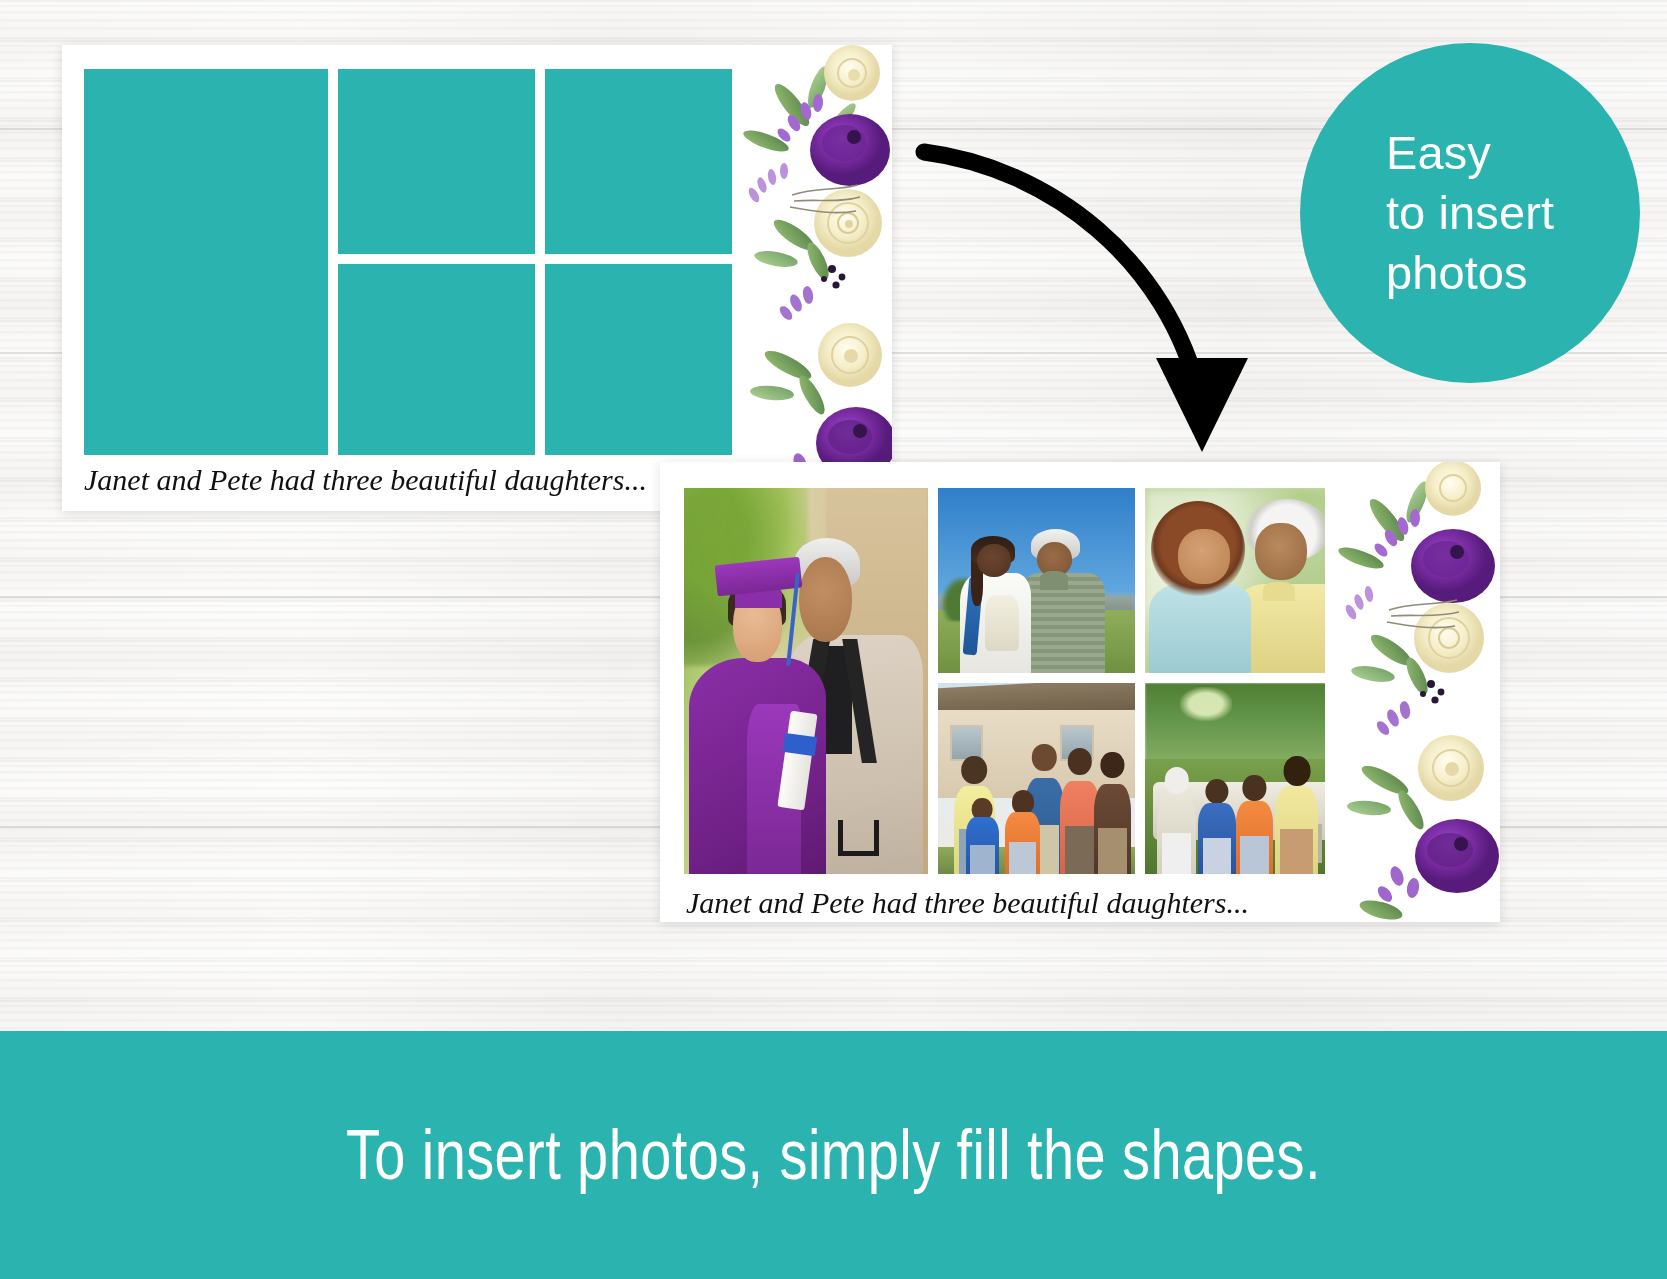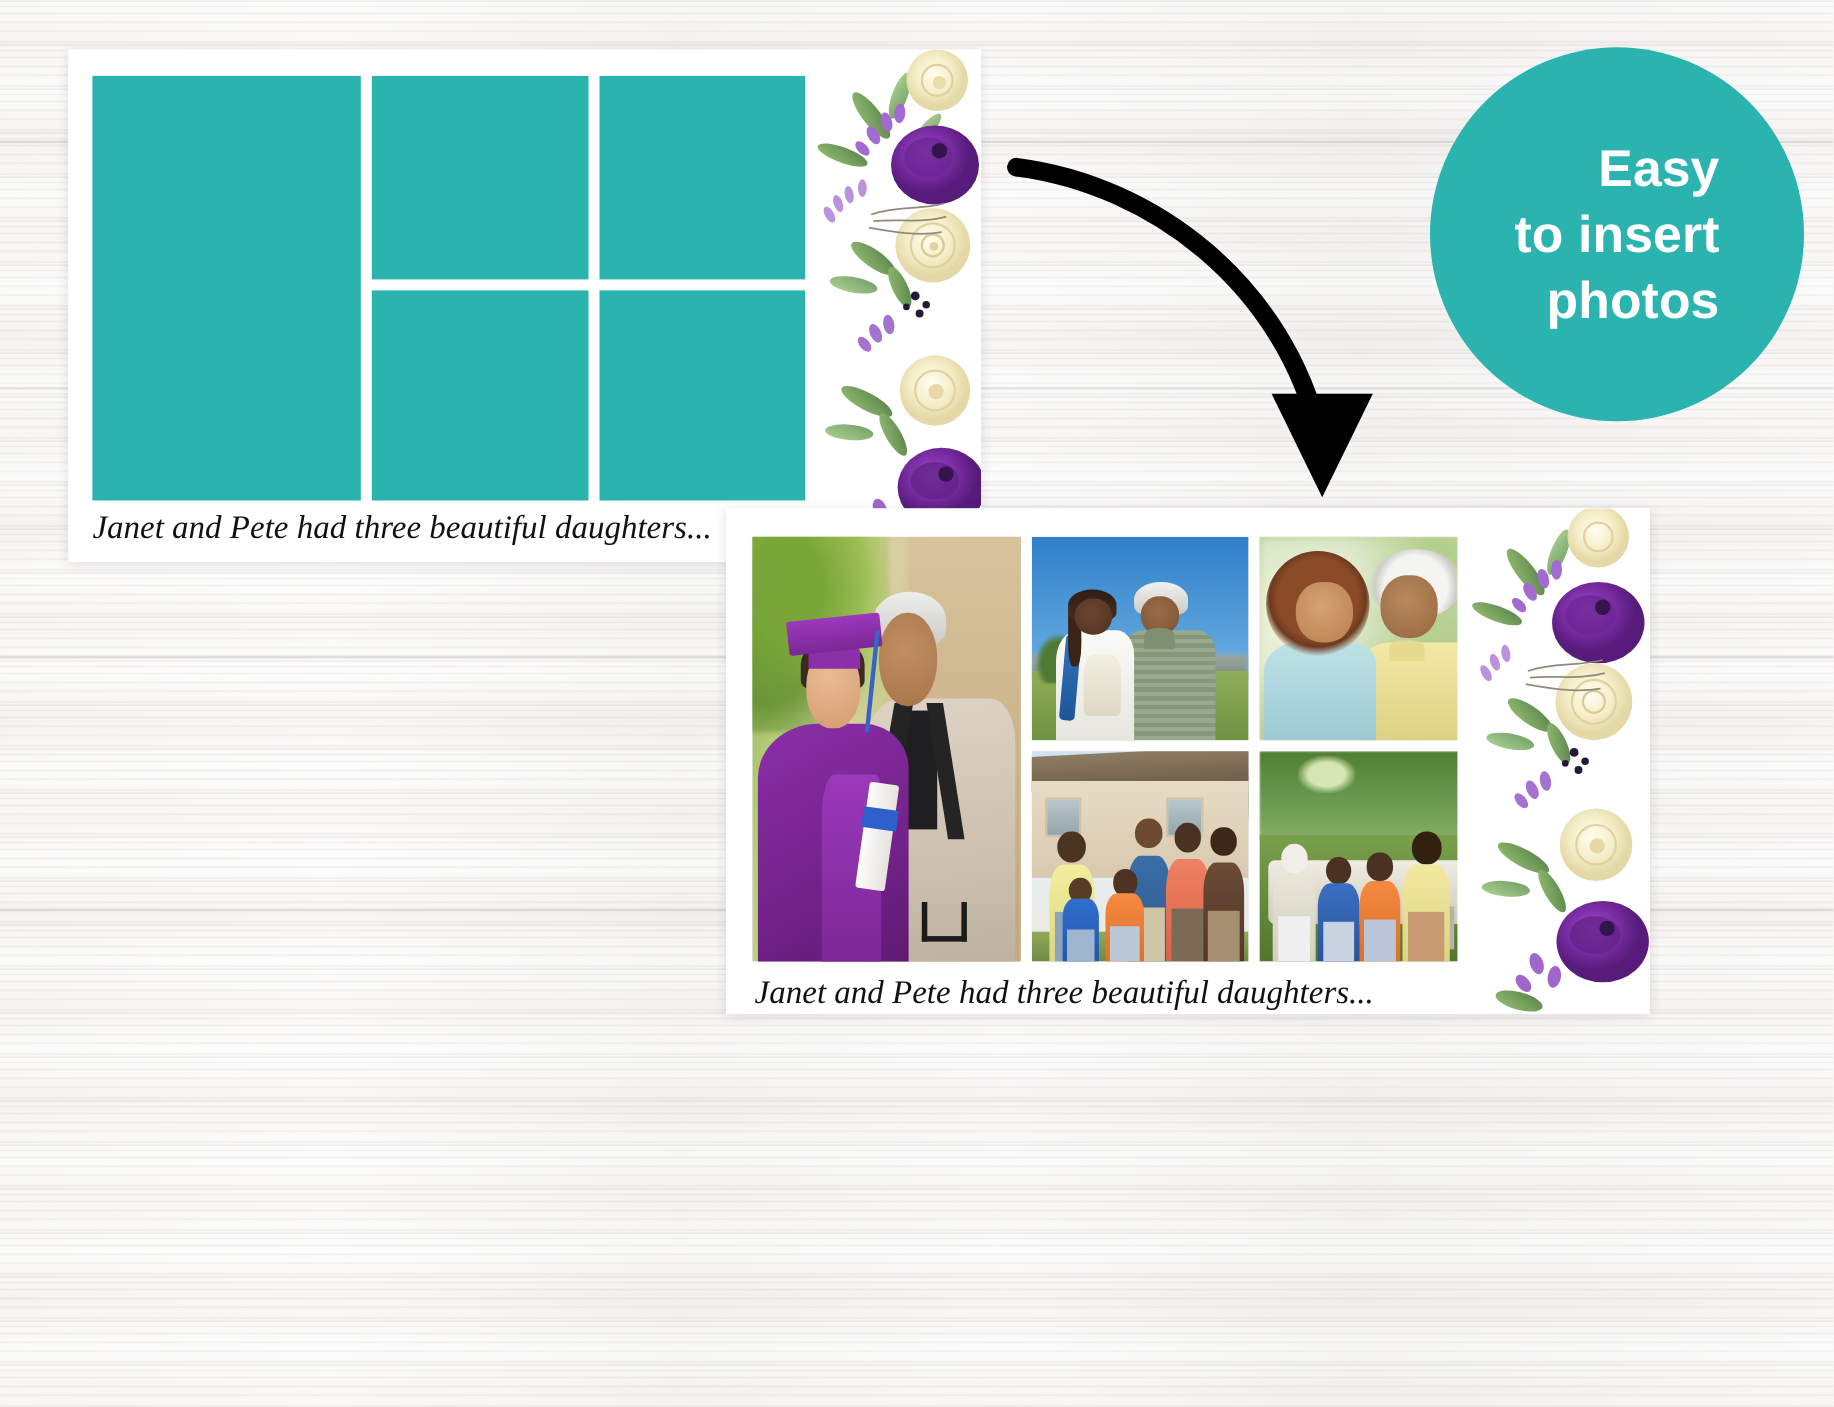--- a/index.html
+++ b/index.html
@@ -134,22 +134,22 @@
     border-radius: 50%;
     background: #2bb3af;
     display: flex;
     align-items: center;
     justify-content: center;
   }
   #badge-text {
     color: #ffffff;
     font-size: 47px;
     line-height: 1.28;
-    text-align: right;
-    font-weight: 700;
+    text-align: left;
+    font-weight: 400;
     letter-spacing: 0.1px;
   }
 
   
   #arrow {
     position: absolute;
     left: 900px; top: 130px;
     width: 380px; height: 340px;
     pointer-events: none;
   }
@@ -645,14 +645,17 @@
 
   <svg id="arrow" viewBox="0 0 380 340">
     <path d="M24 22 C150 38 268 130 300 268" fill="none" stroke="#000000" stroke-width="17" stroke-linecap="round"></path>
     <polygon points="256,228 348,228 302,322" fill="#000000"></polygon>
   </svg>
 
   <div id="badge">
     <div id="badge-text">Easy<br>to insert<br>photos</div>
   </div>
 
+  <div id="banner">
+    <div id="banner-text">To insert photos, simply fill the shapes.</div>
+  </div>
 
 </div>
 
 </body></html>

